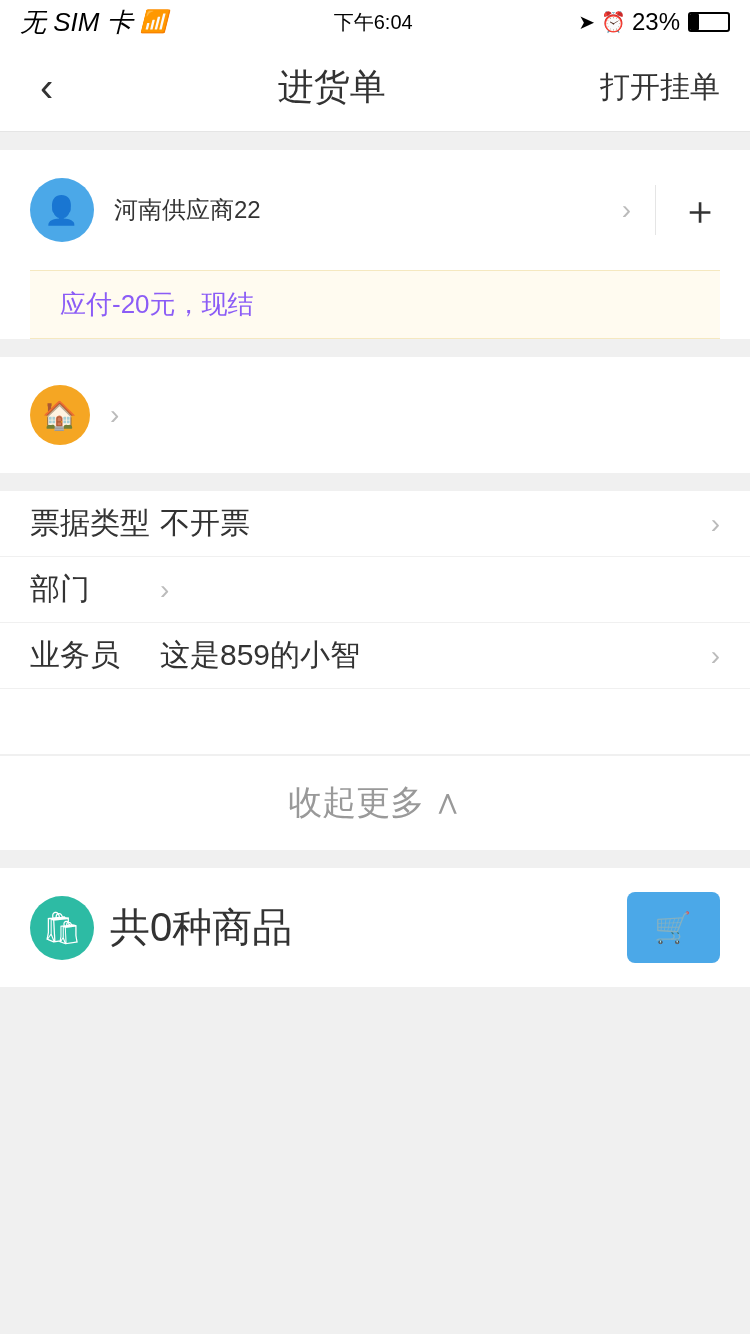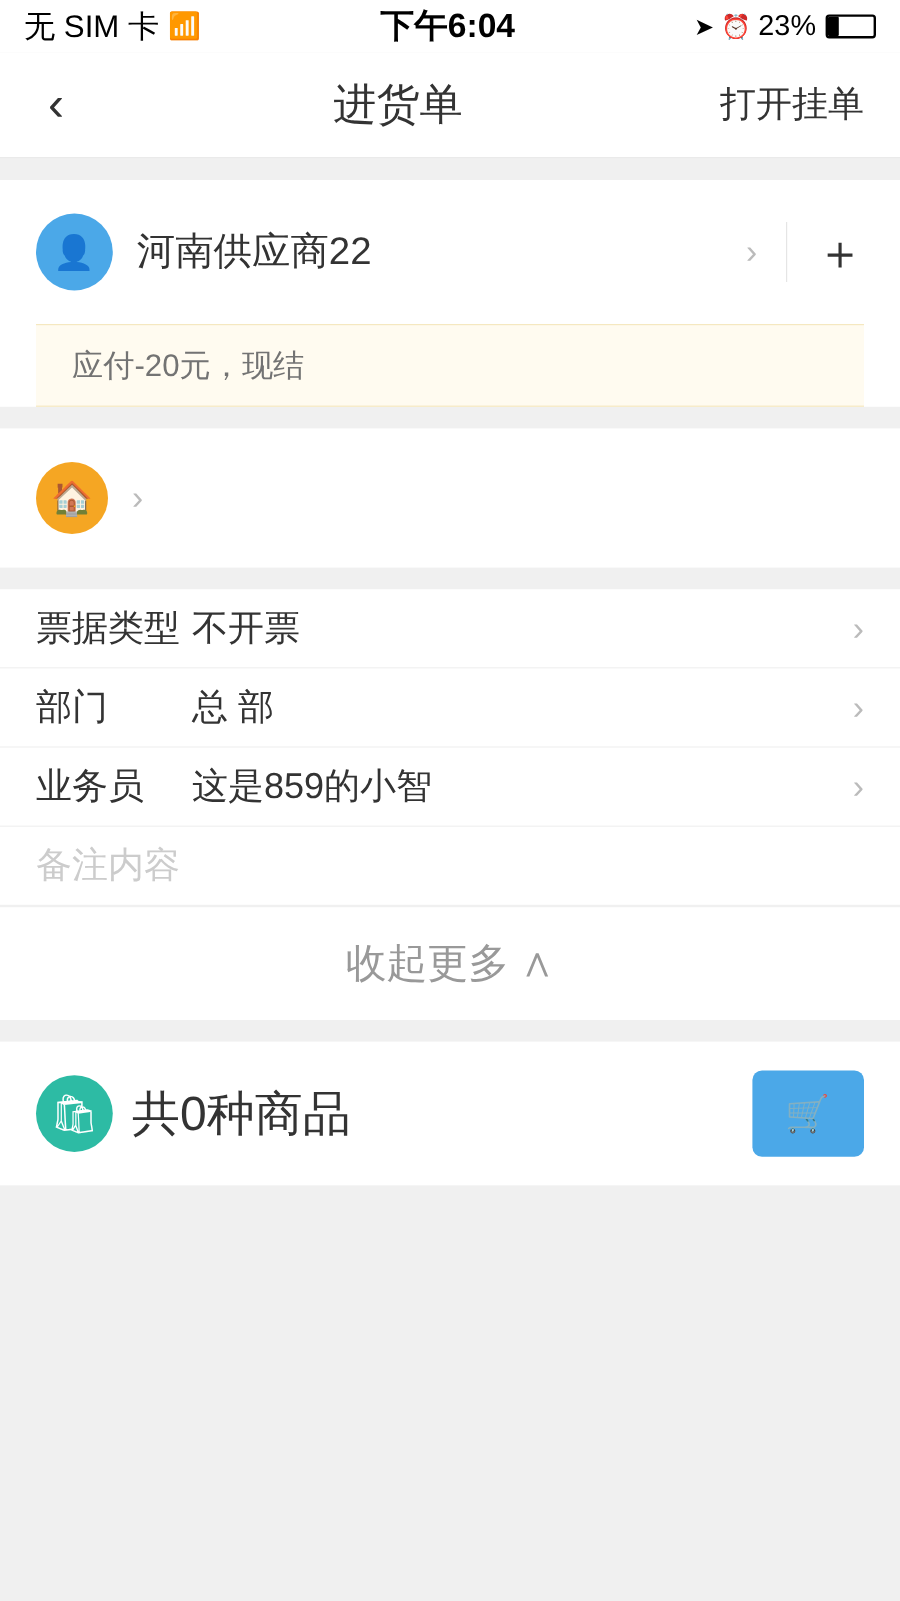--- a/index.html
+++ b/index.html
@@ -17,22 +17,22 @@
       width: 100%;
       height: 44px;
       background: #fff;
       display: flex;
       align-items: center;
       justify-content: space-between;
       padding: 0 20px;
       font-size: 26px;
       color: #000;
     }
-    .status-left { display: flex; align-items: center; gap: 8px; }
-    .status-center { font-size: 28px; font-weight: 700; }
+    .status-left { display: flex; align-items: center; gap: 8px; font-style: italic; }
+    .status-center { font-size: 20px; font-weight: 400; }
     .status-right { display: flex; align-items: center; gap: 6px; font-size: 24px; }
     .wifi-icon { font-size: 22px; }
     .battery-box {
       display: inline-flex; align-items: center;
       border: 2px solid #000; border-radius: 3px; width: 42px; height: 20px;
       position: relative; margin-left: 2px;
     }
     .battery-fill {
       background: #000; height: 100%; width: 23%;
       border-radius: 1px;
@@ -85,21 +85,21 @@
     .supplier-avatar {
       width: 64px; height: 64px;
       border-radius: 50%;
       background: #4ba8e8;
       display: flex; align-items: center; justify-content: center;
       color: #fff; font-size: 28px;
       margin-right: 20px;
       flex-shrink: 0;
     }
     .supplier-name {
-      font-size: 32px;
+      font-size: 24px;
       color: #333;
       flex: 1;
     }
     .chevron-right {
       color: #bbb;
       font-size: 28px;
       margin-right: 0;
     }
     .divider-vertical {
       width: 1px;
@@ -115,21 +115,21 @@
 
     
     .notice-banner {
       background: #fffbf0;
       padding: 16px 30px;
       border-top: 1px solid #f5e8c0;
       border-bottom: 1px solid #f5e8c0;
     }
     .notice-text {
       font-size: 26px;
-      color: #737373;
+      color: #8b5cf6;
     }
 
     
     .warehouse-section {
       background: #fff;
       margin-top: 18px;
       padding: 0 30px;
     }
     .warehouse-row {
       display: flex;
@@ -298,32 +298,30 @@
   <div class="form-section">
 
     <div class="form-row">
       <span class="form-label">票据类型</span>
       <span class="form-value">不开票</span>
       <span class="chevron-right">›</span>
     </div>
 
     <div class="form-row">
       <span class="form-label">部门</span>
-      <span class="form-value">总 部</span>
       <span class="chevron-right">›</span>
     </div>
 
     <div class="form-row">
       <span class="form-label">业务员</span>
       <span class="form-value">这是859的小智</span>
       <span class="chevron-right">›</span>
     </div>
 
     <div class="form-row">
-      <span class="form-placeholder">备注内容</span>
     </div>
 
     <div class="collapse-section">
       <span class="collapse-btn">收起更多 ∧</span>
     </div>
   </div>
 
   <div class="products-section">
     <div class="products-left">
       <div class="products-cart-icon">

